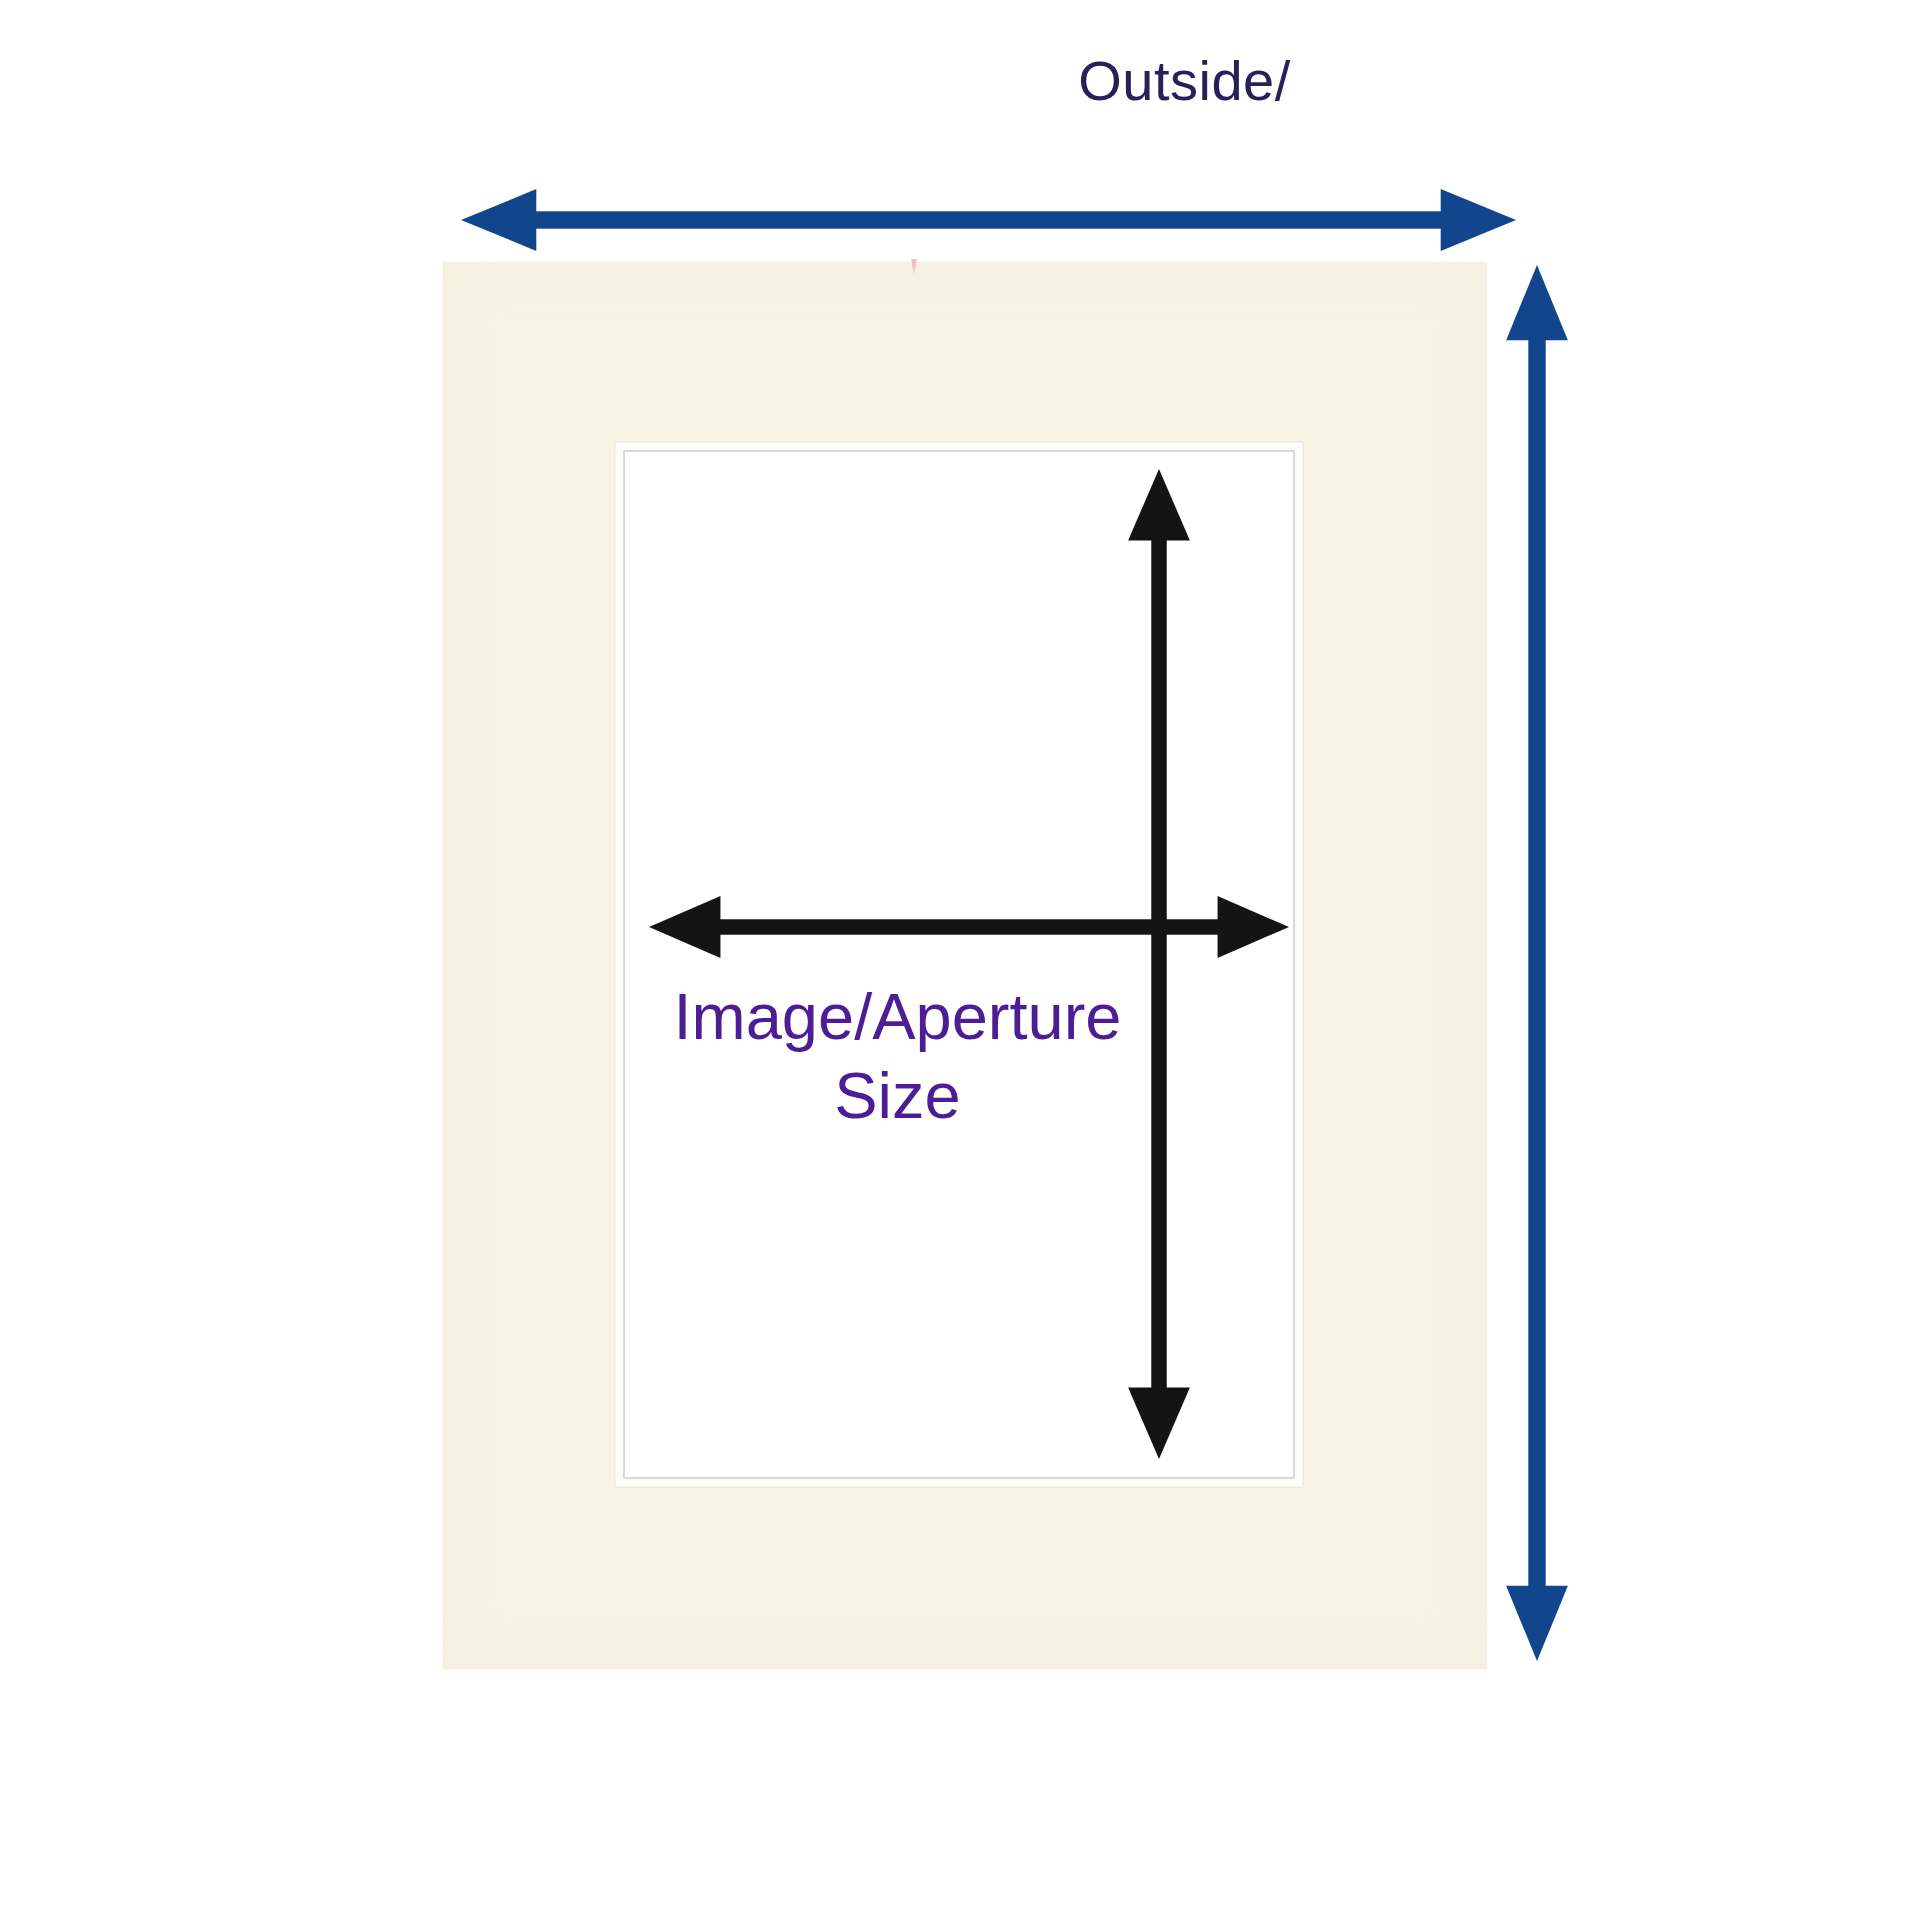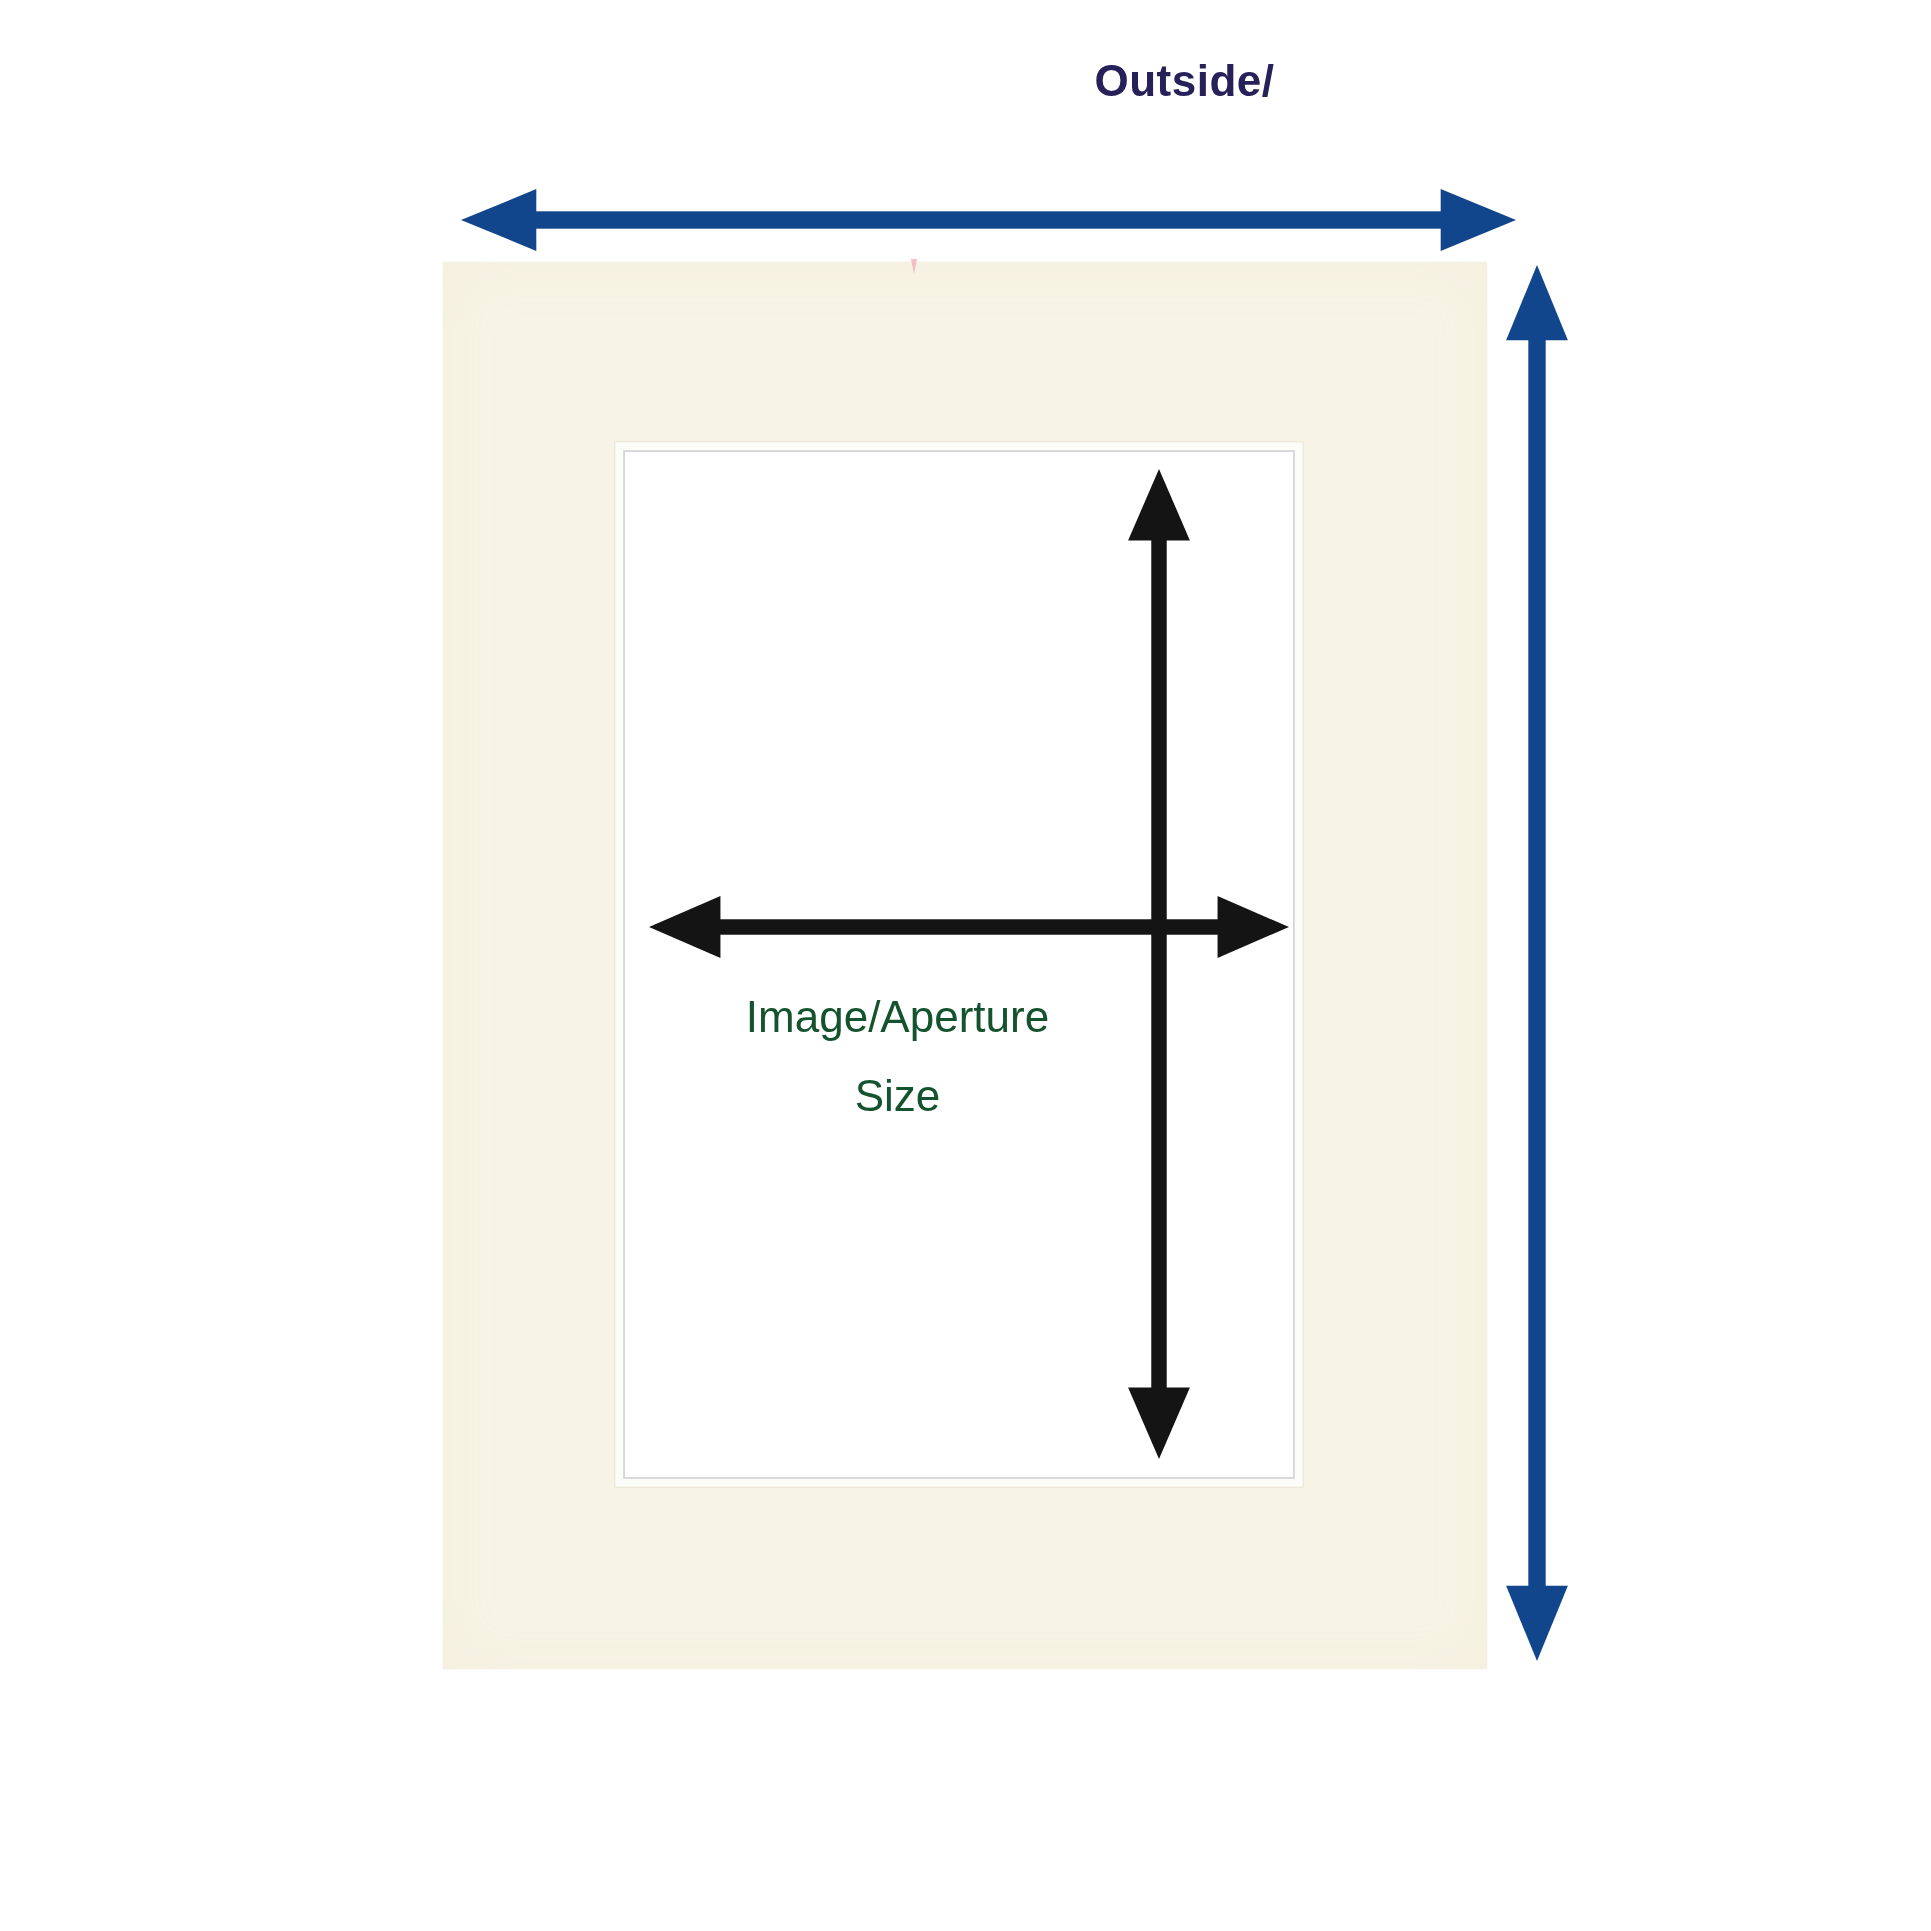--- a/index.html
+++ b/index.html
@@ -9,31 +9,31 @@
     background:#ffffff;
     overflow:hidden;
     font-family:"Liberation Sans","DejaVu Sans",sans-serif;
   }
   
   .title{
     position:absolute;
     left:895px;top:44px;width:579px;
     text-align:center;
     color:#262158;
-    font-size:44px;
+    font-size:56px;
     line-height:74px;
-    font-weight:700;
+    font-weight:400;
     letter-spacing:0.5px;
   }
   .aperture-label{
     position:absolute;
     left:608px;top:977px;width:579px;
     text-align:center;
-    color:#14532d;
-    font-size:44px;
+    color:#4c1d95;
+    font-size:65px;
     line-height:79px;
     font-weight:400;
   }
   .label-line{display:block;}
   
   .mat{
     position:absolute;
     left:443px;top:262px;
     width:1044px;height:1407px;
     background:#f8f4e5;

